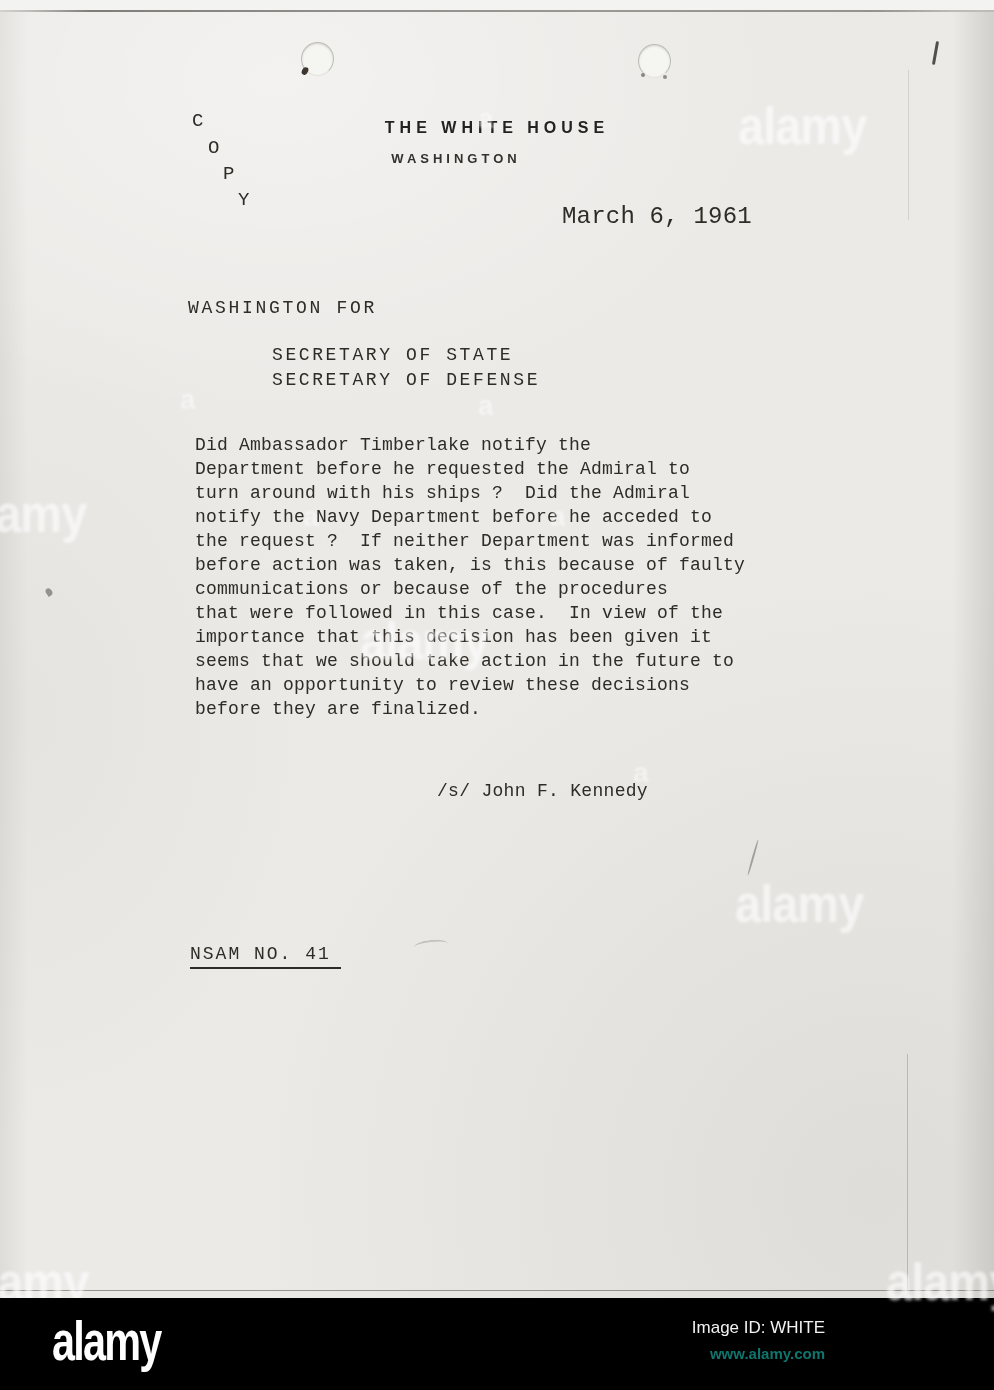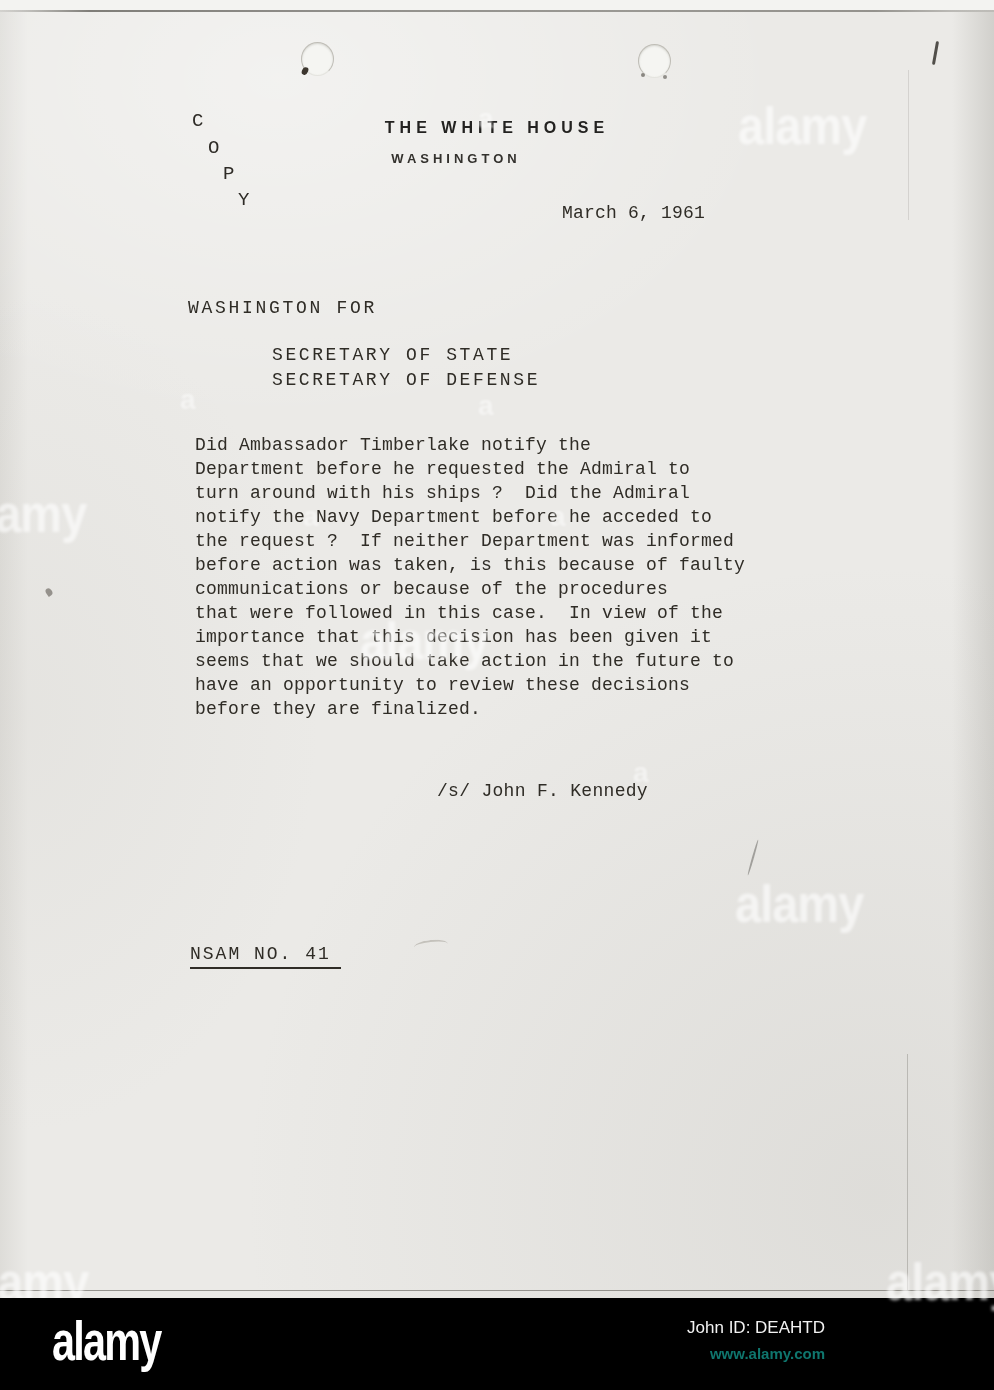--- a/index.html
+++ b/index.html
@@ -56,21 +56,21 @@
   .copy-y{left:238px;top:189px;}
 
   .wh-title{
     position:absolute;left:0;top:119px;width:994px;text-align:center;
     font-size:16px;font-weight:700;letter-spacing:5px;color:#232220;
   }
   .wh-sub{
     position:absolute;left:0;top:151px;width:912px;text-align:center;
     font-size:13px;font-weight:600;letter-spacing:4px;color:#33312d;
   }
-  .date-line{position:absolute;left:562px;top:203px;font-size:18px;letter-spacing:.2px;}
+  .date-line{position:absolute;left:562px;top:203px;font-size:24px;letter-spacing:.2px;}
   .memo-heading{position:absolute;left:188px;top:298px;font-size:18px;letter-spacing:2.7px;}
   .recipients{position:absolute;left:272px;top:343px;font-size:18px;letter-spacing:2.6px;line-height:25px;white-space:pre-wrap;}
   .memo-body{
     position:absolute;left:195px;top:433px;width:600px;
     font-size:18px;line-height:24px;letter-spacing:.2px;white-space:pre-wrap;
   }
   .signature-line{position:absolute;left:437px;top:781px;font-size:18px;letter-spacing:.3px;text-align:center;}
   .nsam-number{
     position:absolute;left:190px;top:944px;font-size:18px;letter-spacing:2px;
     padding:0 10px 3px 0;border-bottom:2px solid #2f2c26;
@@ -179,18 +179,18 @@
     <div class="wa wa2">a</div>
     <div class="wa wa3">a</div>
     <div class="wa wa4">a</div>
     <div class="wa wa5">a</div>
     <div class="wa wa6">a</div>
   </div>
 
   <div class="alamy-bar">
     <div class="alamy-logo">alamy</div>
     <div class="bar-right">
-      <div class="image-id">John ID: DEAHTD</div>
+      <div class="image-id">Image ID: WHITE</div>
       <div class="site-url">www.alamy.com</div>
     </div>
   </div>
 
 </div>
 
 </body></html>

